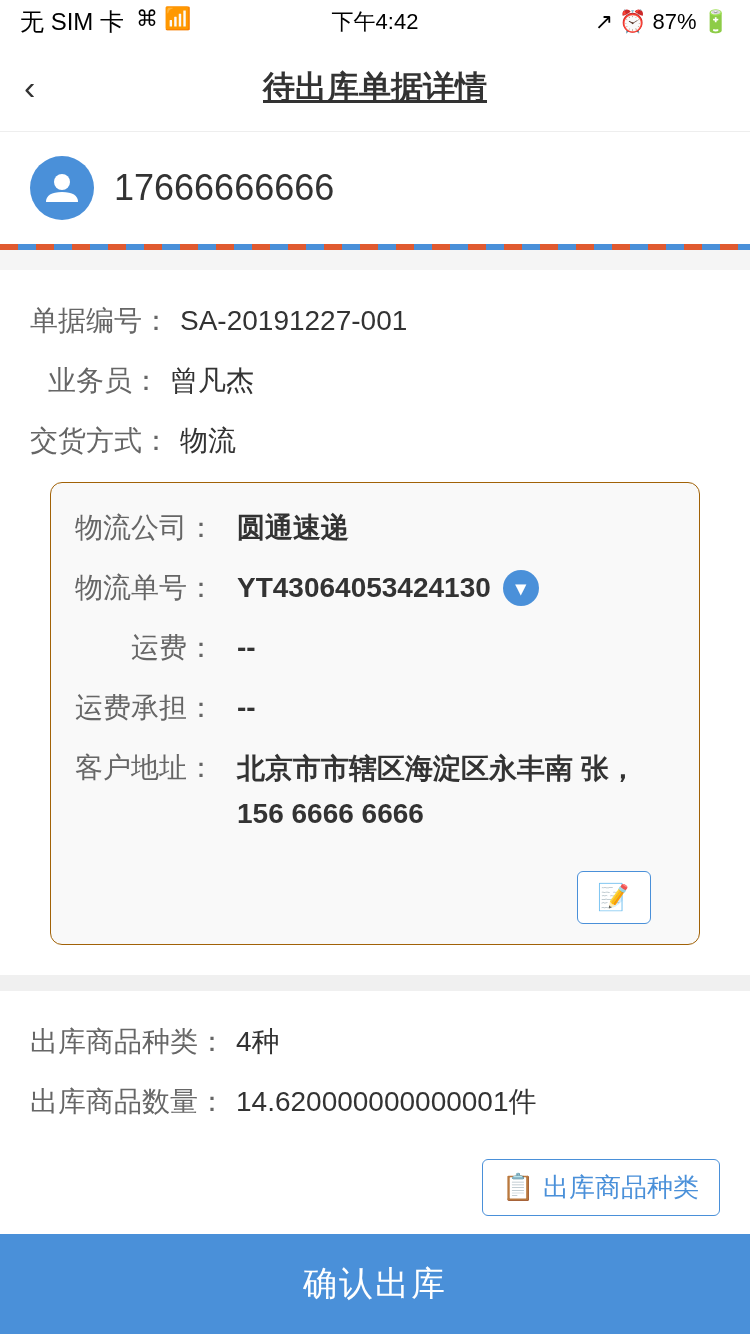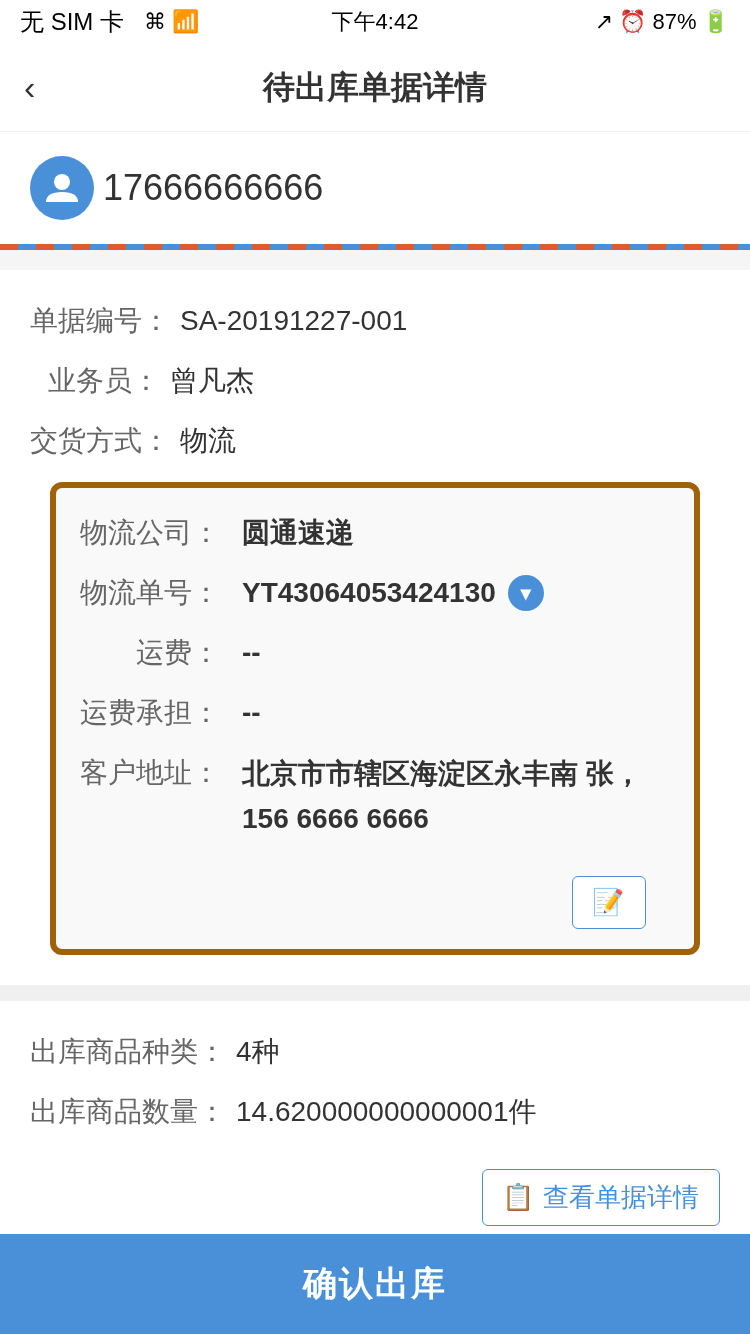--- a/index.html
+++ b/index.html
@@ -22,22 +22,22 @@
       background: #fff;
       display: flex;
       align-items: center;
       justify-content: space-between;
       padding: 0 20px;
       font-size: 24px;
       color: #000;
     }
     .status-left {
       display: flex;
-      align-items: center;
-      gap: 20px;
+      align-items: flex-start;
+      gap: 12px;
       font-size: 24px;
     }
     .wifi-icon { font-size: 22px; }
     .status-center {
       font-size: 22px;
       font-weight: 500;
       position: absolute;
       left: 50%;
       transform: translateX(-50%);
     }
@@ -63,29 +63,30 @@
       position: absolute;
       left: 24px;
       font-size: 34px;
       color: #333;
       cursor: pointer;
     }
     .nav-title {
       font-size: 32px;
       font-weight: 600;
       color: #333;
+      text-decoration: underline;
     }
 
     
     .customer-header {
       background: #fff;
       padding: 24px 30px;
       display: flex;
       align-items: center;
-      gap: 9px;
+      gap: 20px;
     }
     .customer-avatar {
       width: 64px;
       height: 64px;
       background: #4a90d9;
       border-radius: 50%;
       display: flex;
       align-items: center;
       justify-content: center;
       flex-shrink: 0;
@@ -138,21 +139,21 @@
       margin-left: 10px;
       flex: 1;
     }
 
     
     .logistics-card {
       background: #f9f9f9;
       border-radius: 12px;
       margin: 20px 20px 0 20px;
       padding: 24px 24px 0 24px;
-      border: 6px solid #a16207;
+      border: 1px solid #a16207;
     }
     .logistics-row {
       display: flex;
       align-items: flex-start;
       margin-bottom: 18px;
       font-size: 28px;
       line-height: 1.5;
     }
     .logistics-label {
       color: #666;
@@ -256,21 +257,21 @@
       background: #4a90d9;
       height: 100px;
       display: flex;
       align-items: center;
       justify-content: center;
       cursor: pointer;
     }
     .confirm-btn-text {
       color: #fff;
       font-size: 34px;
-      font-weight: 700;
+      font-weight: 400;
       letter-spacing: 2px;
     }
   </style>
 </head>
 <body>
 
 <div class="status-bar">
   <div class="status-left">
     <span>无 SIM 卡</span>
     <span class="wifi-icon">⌘ 📶</span>
@@ -359,21 +360,21 @@
   </div>
   <div class="info-row">
     <span class="info-label" style="min-width:160px;">出库商品数量：</span>
     <span class="info-value">14.620000000000001件</span>
   </div>
 </div>
 
 <div class="view-details-row">
   <button class="view-details-btn">
     <span>📋</span>
-    <span>查看单据详情</span>
+    <span>出库商品种类</span>
   </button>
 </div>
 
 <div class="bottom-space"></div>
 
 <div class="confirm-btn-container">
   <span class="confirm-btn-text">确认出库</span>
 </div>
 
 </body></html>

